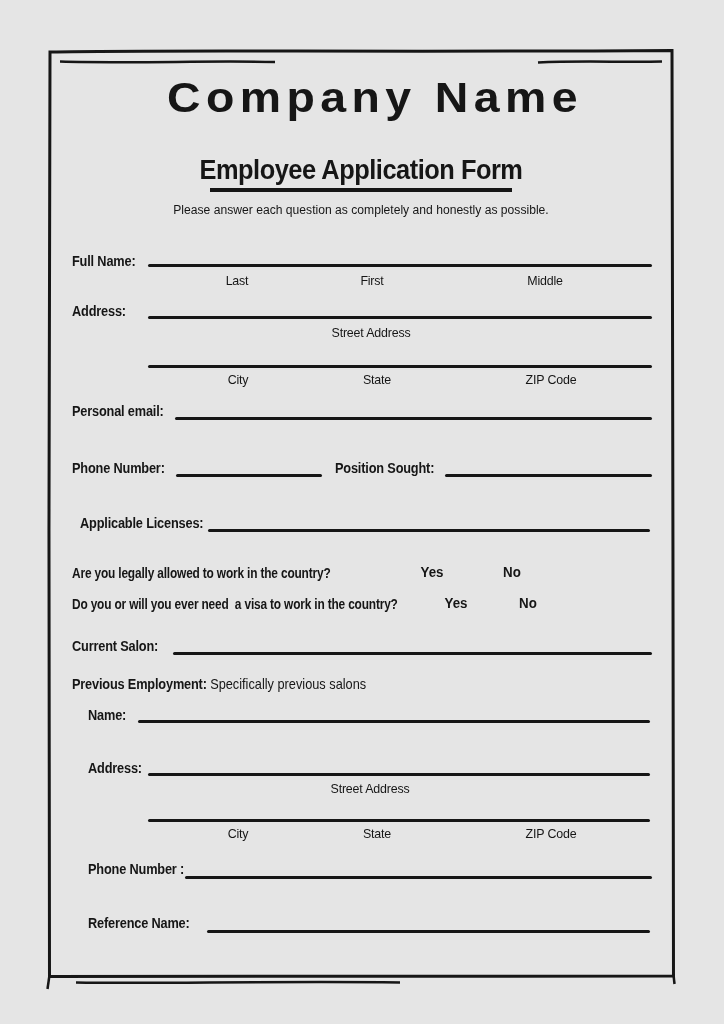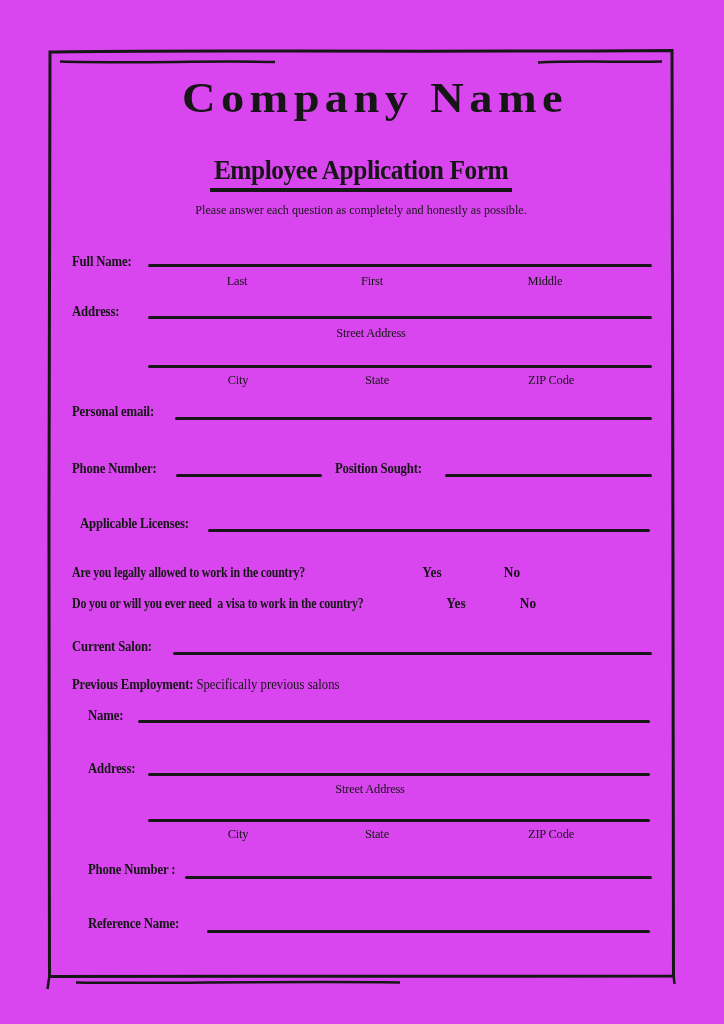--- a/index.html
+++ b/index.html
@@ -1,18 +1,18 @@
 <!DOCTYPE html>
 <html><head>
 <meta charset="utf-8">
 <style>
   html,body{margin:0;padding:0;background:#ffffff;}
   .canvas{
-    position:relative;width:724px;height:1024px;background:#d946ef;
-    font-family:Liberation Serif, serif;color:#161616;overflow:hidden;
+    position:relative;width:724px;height:1024px;background:#e5e5e5;
+    font-family:Liberation Sans, sans-serif;color:#161616;overflow:hidden;
   }
   .company-title{
     position:absolute;top:73px;left:375px;font-size:43px;font-weight:700;
     letter-spacing:5px;white-space:nowrap;
     transform:translateX(-50%) scaleX(1.08);transform-origin:center top;
   }
   .form-title{
     position:absolute;top:155px;left:361px;font-size:27px;font-weight:600;
     letter-spacing:-0.5px;white-space:nowrap;
     transform:translateX(-50%) scaleX(0.94);transform-origin:center top;

